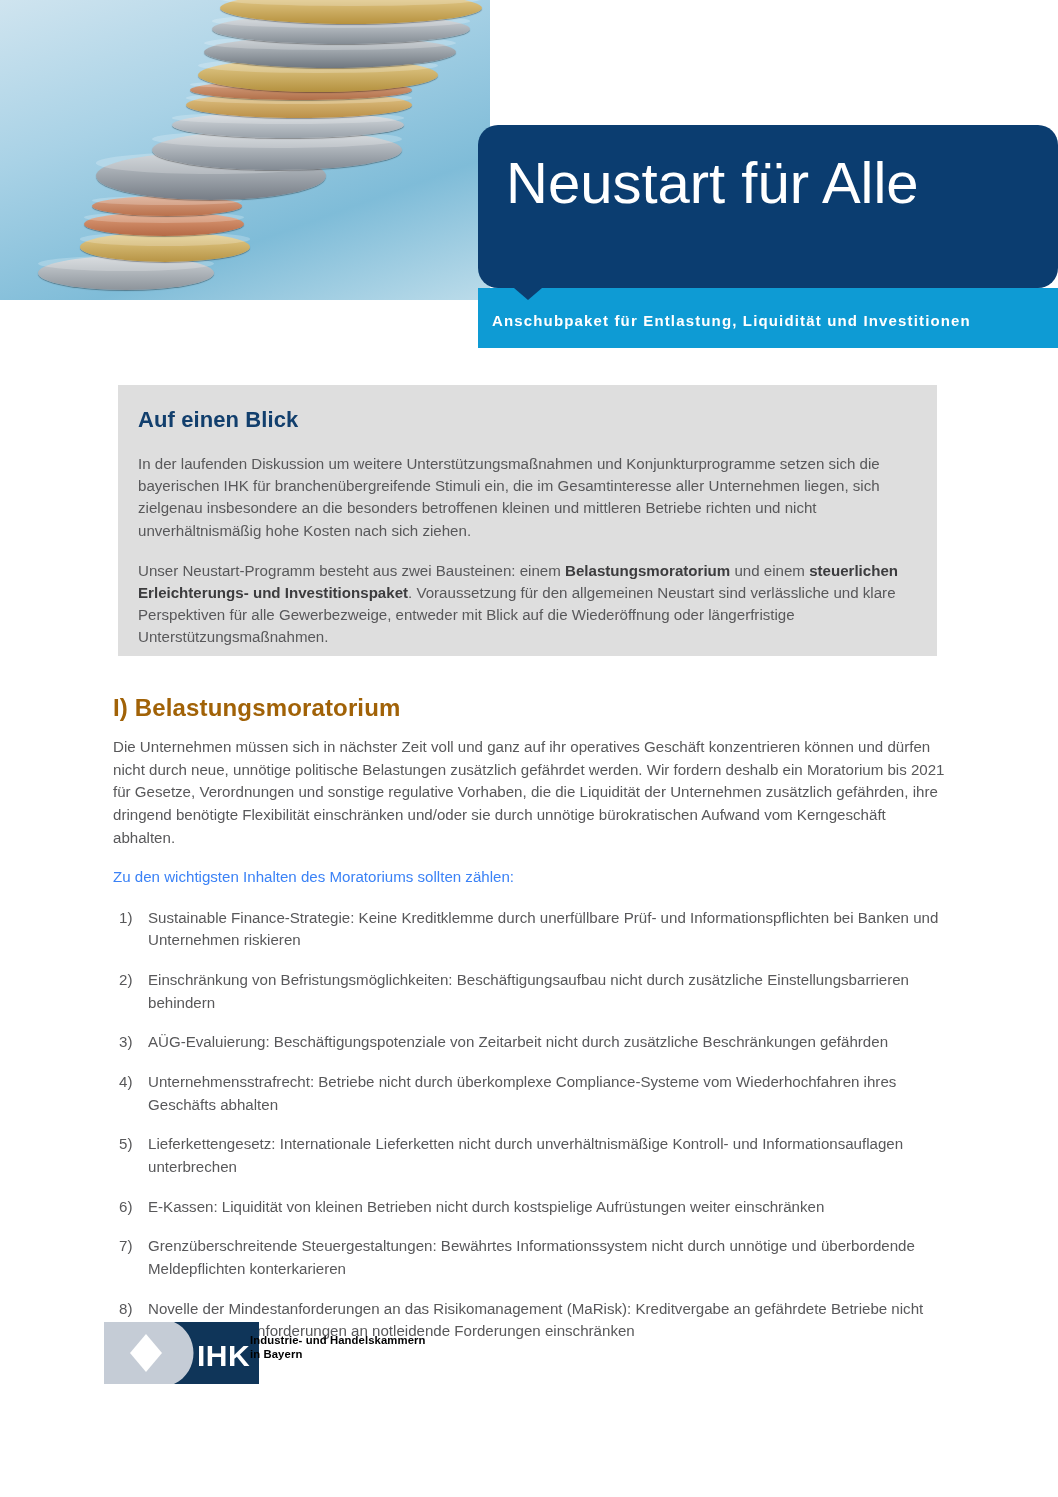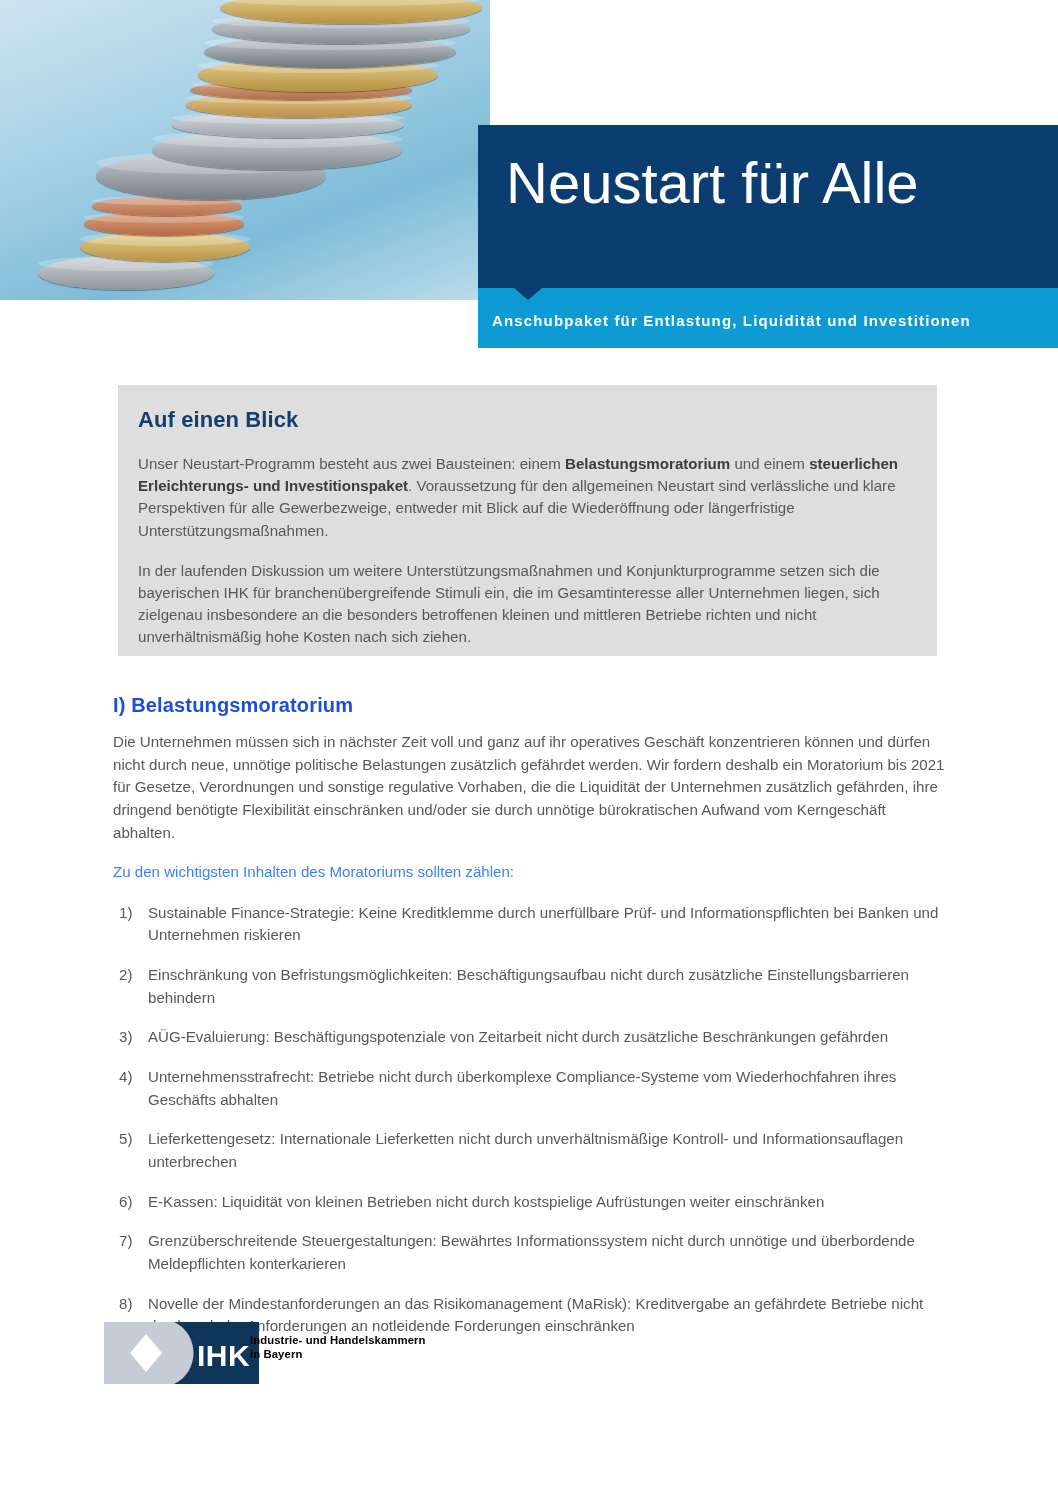--- a/index.html
+++ b/index.html
@@ -55,20 +55,21 @@
     pointer-events: none;
   }
 
   .title-block {
     position: absolute;
     left: 478px;
     top: 125px;
     width: 580px;
     height: 163px;
     background: #0b3d70;
+    border-radius: 20px;
   }
   .title-text {
     position: absolute;
     left: 28px;
     top: 28px;
     color: #ffffff;
     font-size: 58px;
     font-weight: 400;
     letter-spacing: 0px;
     line-height: 1.05;
@@ -132,22 +133,22 @@
   .glance-p b { color: #3c3c3e; font-weight: bold; }
 
   
   .section {
     position: absolute;
     left: 113px;
     top: 694px;
     width: 836px;
   }
   .section-heading {
-    color: #1d4ed8;
-    font-size: 20px;
+    color: #a16207;
+    font-size: 24px;
     font-weight: bold;
     margin: 0 0 14px 0;
     letter-spacing: 0.15px;
   }
   .body-p {
     color: #58585a;
     font-size: 15.1px;
     line-height: 1.50;
     margin: 0 0 17px 0;
   }
@@ -235,24 +236,24 @@
   </div>
 
   <div class="subtitle-block">
     <div class="subtitle-pointer"></div>
     <div class="subtitle-text">Anschubpaket für Entlastung, Liquidität und Investitionen</div>
   </div>
 </div>
 
 <div class="glance-box">
   <h2 class="glance-heading">Auf einen Blick</h2>
+  <p class="glance-p">In der laufenden Diskussion um weitere Unterstützungsmaßnahmen und Konjunkturprogramme setzen sich die bayerischen IHK für branchenübergreifende Stimuli ein, die im Gesamtinteresse aller Unternehmen liegen, sich zielgenau insbesondere an die besonders betroffenen kleinen und mittleren Betriebe richten und nicht unverhältnismäßig hohe Kosten nach sich ziehen.</p>
   <p class="glance-p">
     <span>Unser Neustart-Programm besteht aus zwei Bausteinen: einem </span><b>Belastungsmoratorium</b><span> und einem </span><b>steuerlichen Erleichterungs- und Investitionspaket</b><span>. Voraussetzung für den allgemeinen Neustart sind verlässliche und klare Perspektiven für alle Gewerbezweige, entweder mit Blick auf die Wiederöffnung oder längerfristige Unterstützungsmaßnahmen.</span>
   </p>
-  <p class="glance-p">In der laufenden Diskussion um weitere Unterstützungsmaßnahmen und Konjunkturprogramme setzen sich die bayerischen IHK für branchenübergreifende Stimuli ein, die im Gesamtinteresse aller Unternehmen liegen, sich zielgenau insbesondere an die besonders betroffenen kleinen und mittleren Betriebe richten und nicht unverhältnismäßig hohe Kosten nach sich ziehen.</p>
 </div>
 
 <div class="section">
   <h2 class="section-heading">I) Belastungsmoratorium</h2>
   <p class="body-p">Die Unternehmen müssen sich in nächster Zeit voll und ganz auf ihr operatives Geschäft konzentrieren können und dürfen nicht durch neue, unnötige politische Belastungen zusätzlich gefährdet werden. Wir fordern deshalb ein Moratorium bis 2021 für Gesetze, Verordnungen und sonstige regulative Vorhaben, die die Liquidität der Unternehmen zusätzlich gefährden, ihre dringend benötigte Flexibilität einschränken und/oder sie durch unnötige bürokratischen Aufwand vom Kerngeschäft abhalten.</p>
   <p class="lead-in">Zu den wichtigsten Inhalten des Moratoriums sollten zählen:</p>
   <ol class="items" id="items-list">
       <li><span class="num">1)</span><span>Sustainable Finance-Strategie: Keine Kreditklemme durch unerfüllbare Prüf- und Informationspflichten bei Banken und Unternehmen riskieren</span></li>
       <li><span class="num">2)</span><span>Einschränkung von Befristungsmöglichkeiten: Beschäftigungsaufbau nicht durch zusätzliche Einstellungsbarrieren behindern</span></li>
       <li><span class="num">3)</span><span>AÜG-Evaluierung: Beschäftigungspotenziale von Zeitarbeit nicht durch zusätzliche Beschränkungen gefährden</span></li>

